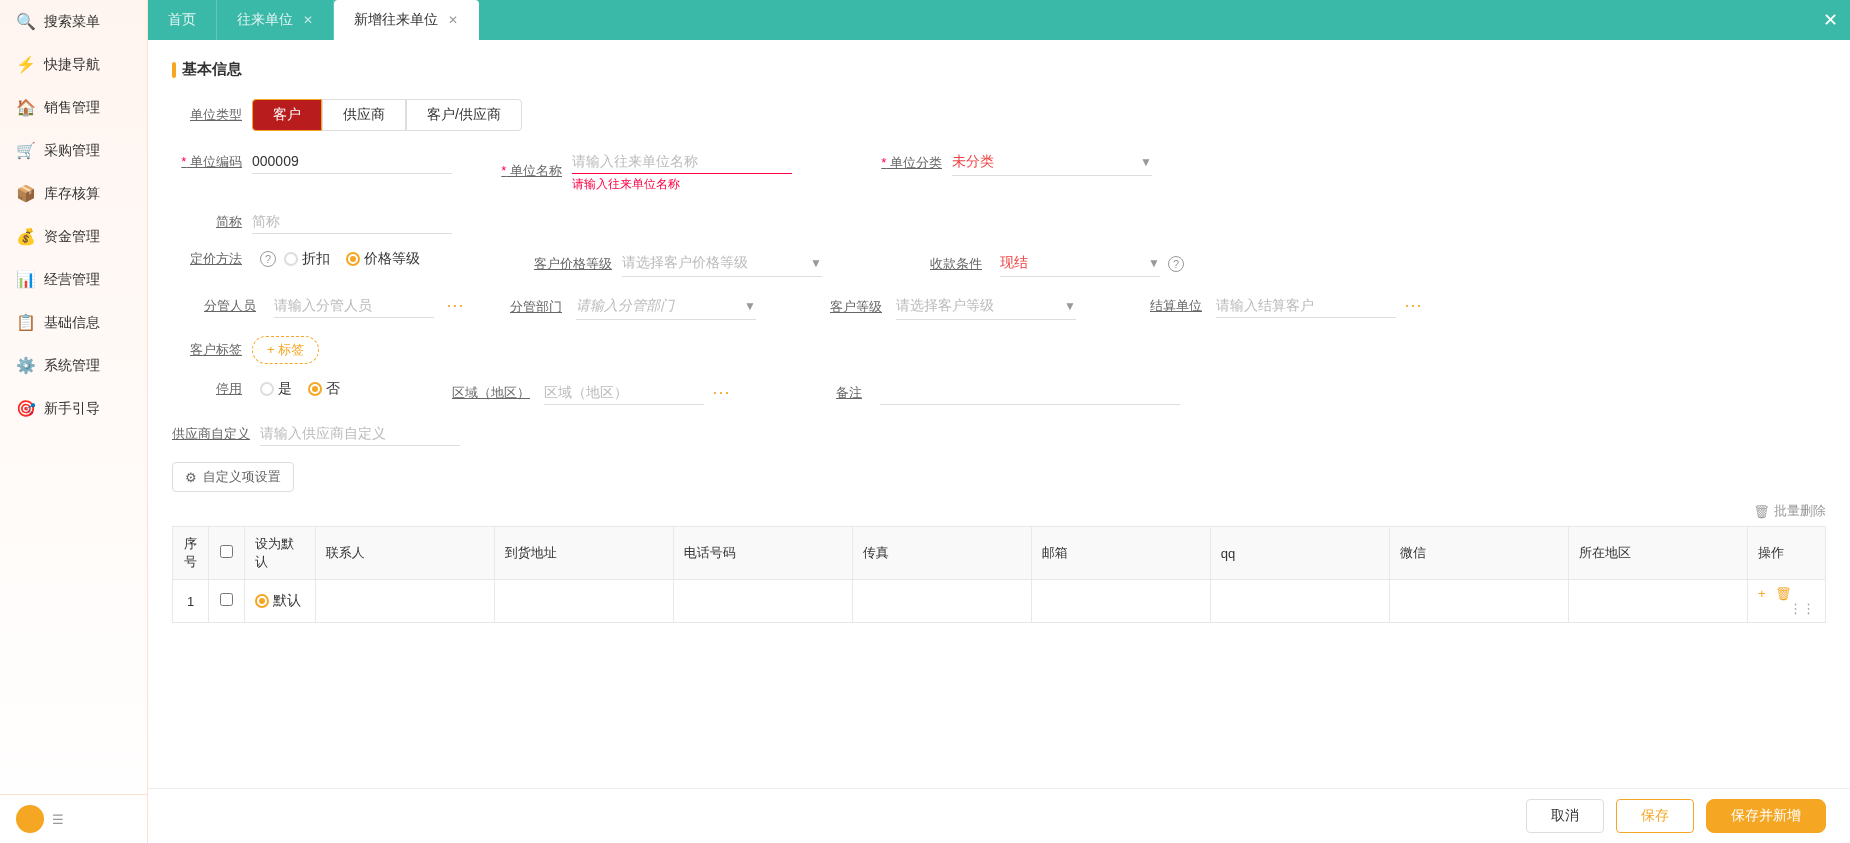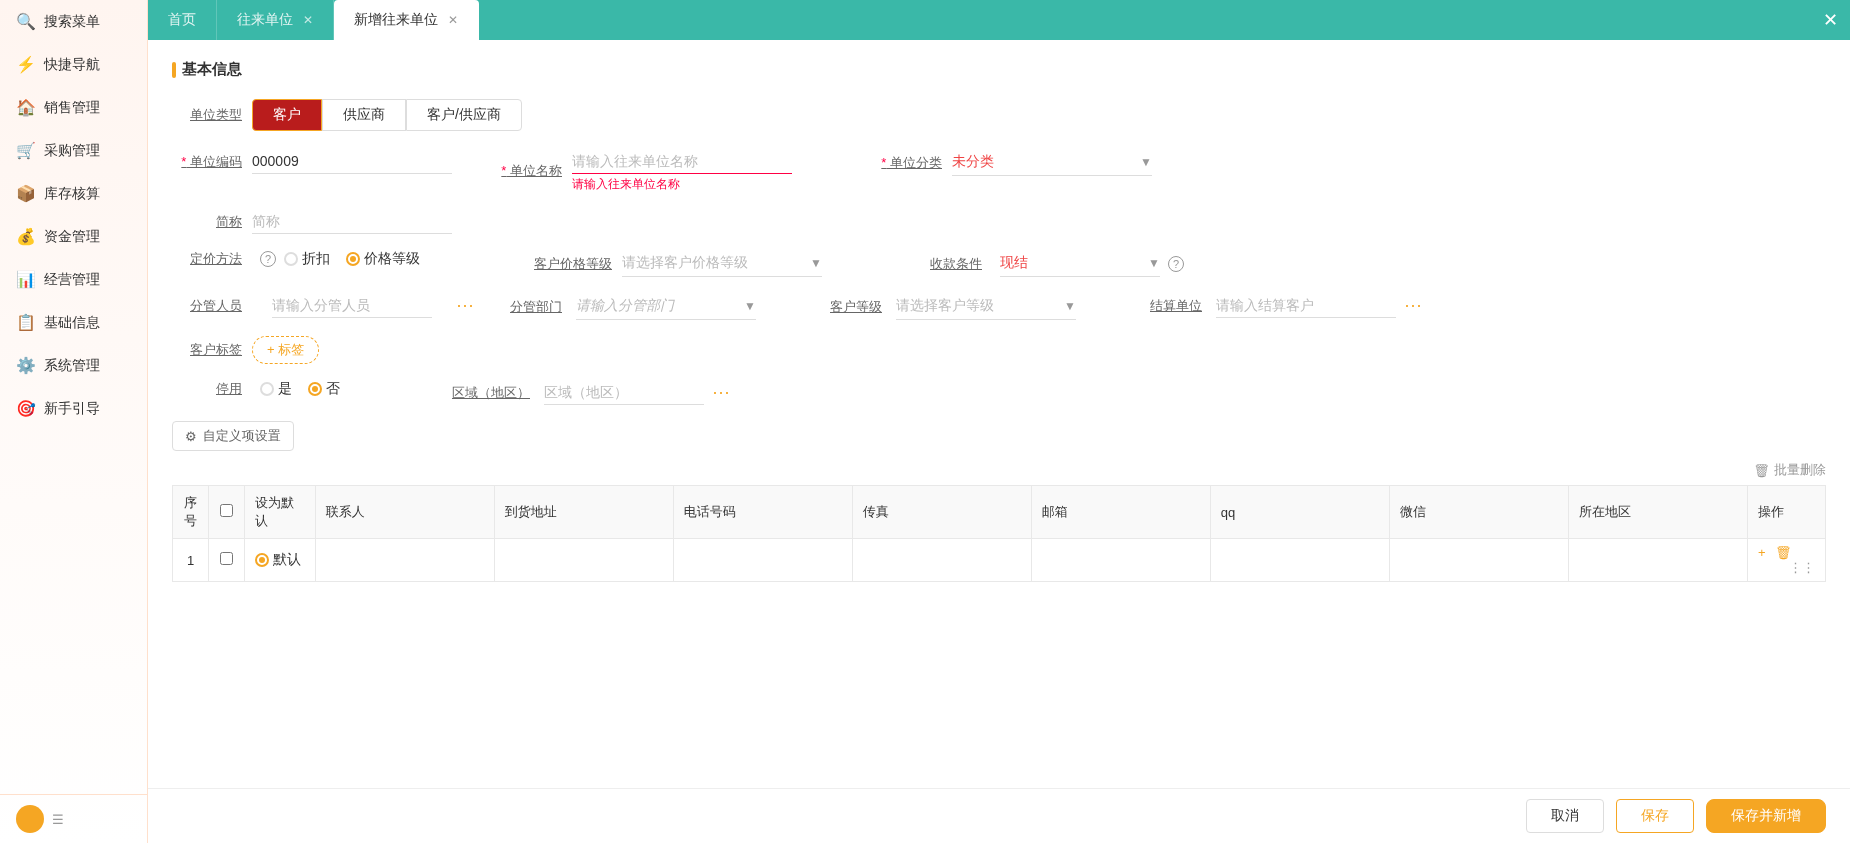--- a/index.html
+++ b/index.html
@@ -494,21 +494,21 @@
         <div class="form-select-wrapper" style="width:160px;">
           <span class="form-select-text">现结</span>
           <span class="form-select-arrow">▼</span>
         </div>
         <div class="help-icon">?</div>
       </div>
     </div>
 
     <div class="form-row">
 
-      <div class="form-group" style="flex:0 0 320px; padding-right:10px; gap:20px;">
+      <div class="form-group" style="flex:0 0 320px; padding-right:10px; gap:8px;justify-content:center;">
         <span class="form-label">分管人员</span>
         <input class="form-input" type="text" style="width: 160px;" placeholder="请输入分管人员">
         <span class="more-dots">···</span>
       </div>
 
       <div class="form-group" style="flex:0 0 320px; padding-right:10px; gap:4px;">
         <span class="form-label">分管部门</span>
         <div class="form-select-wrapper" style="width:180px;font-style:italic;">
           <span class="form-select-text placeholder">请输入分管部门</span>
           <span class="form-select-arrow">▼</span>
@@ -554,22 +554,32 @@
           </div>
         </div>
       </div>
 
       <div class="form-group" style="flex:0 0 340px; gap:4px;">
         <span class="form-label">区域（地区）</span>
         <input class="form-input" type="text" style="width: 160px;" placeholder="区域（地区）">
         <span class="more-dots">···</span>
       </div>
 
-    </div>
-
+      <div class="form-group" style="flex:1; gap:8px;">
+        <span class="form-label">备注</span>
+        <input class="form-input" type="text" style="width: 300px;">
+      </div>
+    </div>
+
+    <div class="form-row">
+      <div class="form-group">
+        <span class="form-label">供应商自定义</span>
+        <input class="form-input" type="text" style="width: 200px;" placeholder="请输入供应商自定义">
+      </div>
+    </div>
 
     <div class="table-section">
       <button class="custom-setting-btn">
         <span>⚙</span>
         <span>自定义项设置</span>
       </button>
 
       <div class="table-actions">
         <div class="batch-delete">
           <span>🗑</span>

